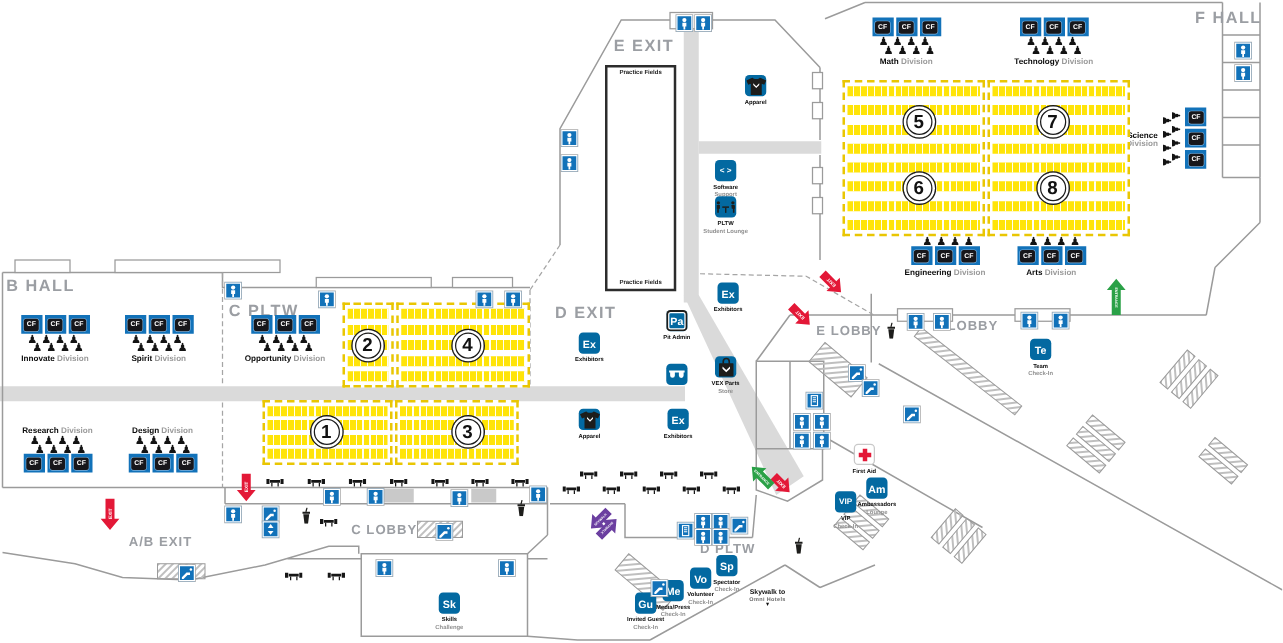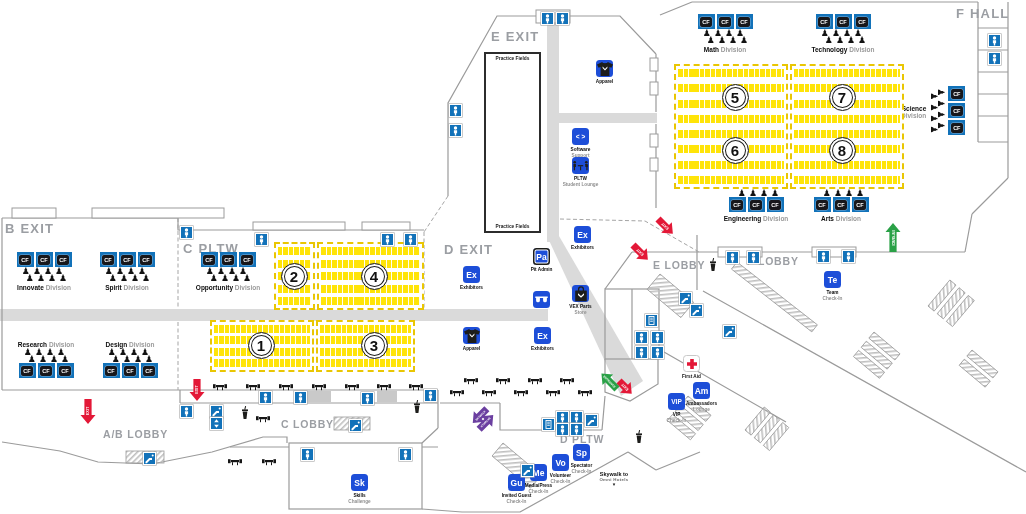--- a/index.html
+++ b/index.html
@@ -31,21 +31,21 @@
          justify-content:space-between;box-sizing:border-box;background:#fff}
   .strip{height:8px;background:#ffe408;
          background-image:repeating-linear-gradient(90deg,transparent 0 4.5px,rgba(255,255,255,.95) 4.5px 5.5px)}
   .bcirc{width:27px;height:27px;border:1.8px solid #1c1c1c;border-radius:50%;background:#fff;
          box-shadow:inset 0 0 0 2px #fff,inset 0 0 0 3px #1c1c1c;display:flex;align-items:center;
          justify-content:center;font-size:15px;font-weight:bold;color:#111;box-sizing:border-box}
   .pf{border:2px solid #2c2c2c;background:#fff;display:flex;flex-direction:column;
       justify-content:space-between;align-items:center;padding:2px 3px;box-sizing:border-box}
   .pf .plb{font-size:4.8px;font-weight:bold;color:#222;white-space:nowrap}
   .pf-grid{flex:1;width:100%;display:grid;grid-template-columns:repeat(4,1fr);gap:2px 4px;margin:1px 0}
-  .sticon{position:absolute;width:17px;height:17px;background:#1d4ed8;border-radius:3.5px;color:#fff;
+  .sticon{position:absolute;width:17px;height:17px;background:#0369a1;border-radius:3.5px;color:#fff;
           font-weight:bold;font-size:8.5px;display:flex;align-items:center;justify-content:center;box-sizing:border-box}
   .sticon.ring{box-shadow:inset 0 0 0 1.5px #1d1d1b, inset 0 0 0 2.5px #fff}
   .sticon.vip{font-size:6.5px}
   .sticon.white{background:#fff;border:1px solid #c9c9c9}
   .sticon.bare{background:transparent;border-radius:0}
   .stlb{position:absolute;width:46px;text-align:center;font-size:4.7px;line-height:1.25;font-weight:bold;color:#0c0c0c}
   .stlb i{display:block;font-style:normal;color:#8f8f8f}
   .blu{position:absolute;width:11px;height:11px;background:#1272b9;border:1px solid #fff;
        box-shadow:0 0 0 .6px #a9a9a9;box-sizing:content-box}
   .blu svg{display:block}
@@ -195,26 +195,26 @@
           </g>
           <g transform="translate(4.5,10) rotate(180) ">
             <path d="M-3.6,0 H3.6 V11 H7.5 L0,20 L-7.5,11 H-3.6 Z" fill="#6b3fa0"></path>
             <text fill="#fff" font-weight="bold" font-size="2.6" text-anchor="middle" transform="translate(1.2,9.5) rotate(-90)">SKYWALK</text>
           </g>
         </g>
       </g>
   </svg>
 
   <div id="overlay">
-    <div class="hall-label" style="left:5px;top:221px">B EXIT</div>
+    <div class="hall-label" style="left:5px;top:221px">B HALL</div>
     <div class="hall-label" style="left:183px;top:241px">C PLTW</div>
     <div class="hall-label" style="left:444px;top:242px">D EXIT</div>
     <div class="hall-label" style="left:491px;top:29px">E EXIT</div>
     <div class="hall-label" style="left:956px;top:6px">F HALL</div>
-    <div class="lobby-label" style="left:103px;top:428px">A/B LOBBY</div>
+    <div class="lobby-label" style="left:103px;top:428px">A/B EXIT</div>
     <div class="lobby-label" style="left:281px;top:418px">C LOBBY</div>
     <div class="lobby-label" style="left:560px;top:433px">D PLTW</div>
     <div class="lobby-label" style="left:653px;top:259px">E LOBBY</div>
     <div class="lobby-label" style="left:747px;top:255px">F LOBBY</div>
     <div class="sky-note" style="left:583px;top:471px">
       <div class="sk1">Skywalk to</div>
       <div class="sk2">Omni Hotels</div>
       <div class="sk3">▾</div>
     </div>
   <div class="divgrp" style="left: 14px; top: 252px;">

